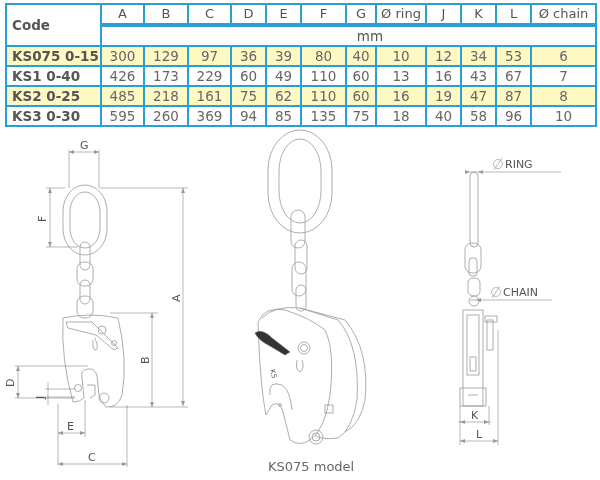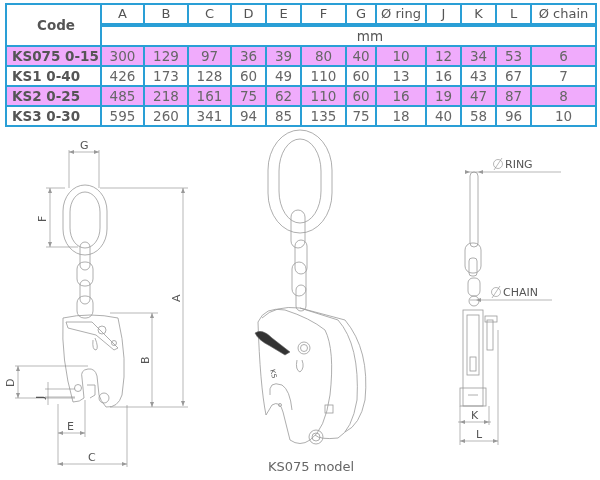--- a/index.html
+++ b/index.html
@@ -1,23 +1,23 @@
 <!DOCTYPE html>
 <html><head>
 <meta charset="utf-8">
 <style>
   html, body { margin: 0; padding: 0; background: #ffffff; }
   body { width: 600px; height: 480px; position: relative; overflow: hidden; font-family: "DejaVu Sans", sans-serif; }
   .tbl { position: absolute; left: 5px; top: 3px; border-collapse: collapse; width: 590px; table-layout: fixed; }
   .tbl td, .tbl th { border: 2px solid #2a9fd6; padding: 0; text-align: center; color: #666; font-size: 13.5px; height: 18px; line-height: 18px; font-weight: normal; }
   .tbl th.hdr { color: #555; font-size: 13px; border-bottom: 4px solid #2a9fd6; }
-  .tbl th.code { text-align: center; padding-left: 5px; color: #555; font-weight: bold; font-size: 13.5px; }
+  .tbl th.code { text-align: left; padding-left: 5px; color: #555; font-weight: bold; font-size: 13.5px; }
   .tbl td.rowcode { text-align: left; padding-left: 5px; font-weight: bold; color: #555; }
   .tbl td.mm { color: #555; padding-left: 43px; }
-  .tbl tr.shade td { background: #f0abfc; }
+  .tbl tr.shade td { background: #fef9c3; }
   svg { position: absolute; left: 0; top: 0; }
   .ln { stroke: #999; stroke-width: 0.8; fill: none; }
   .dl { stroke: #888; stroke-width: 0.6; fill: none; }
   .dt { font-family: "DejaVu Sans", sans-serif; font-size: 11px; fill: #555; }
 </style>
 </head>
 <body>
 
 <table class="tbl">
   <colgroup>
@@ -66,21 +66,21 @@
     <td>10</td>
     <td>12</td>
     <td>34</td>
     <td>53</td>
     <td>6</td>
   </tr>
   <tr>
     <td class="rowcode">KS1 0-40</td>
     <td>426</td>
     <td>173</td>
-    <td>128</td>
+    <td>229</td>
     <td>60</td>
     <td>49</td>
     <td>110</td>
     <td>60</td>
     <td>13</td>
     <td>16</td>
     <td>43</td>
     <td>67</td>
     <td>7</td>
   </tr>
@@ -96,21 +96,21 @@
     <td>16</td>
     <td>19</td>
     <td>47</td>
     <td>87</td>
     <td>8</td>
   </tr>
   <tr>
     <td class="rowcode">KS3 0-30</td>
     <td>595</td>
     <td>260</td>
-    <td>341</td>
+    <td>369</td>
     <td>94</td>
     <td>85</td>
     <td>135</td>
     <td>75</td>
     <td>18</td>
     <td>40</td>
     <td>58</td>
     <td>96</td>
     <td>10</td>
   </tr>

